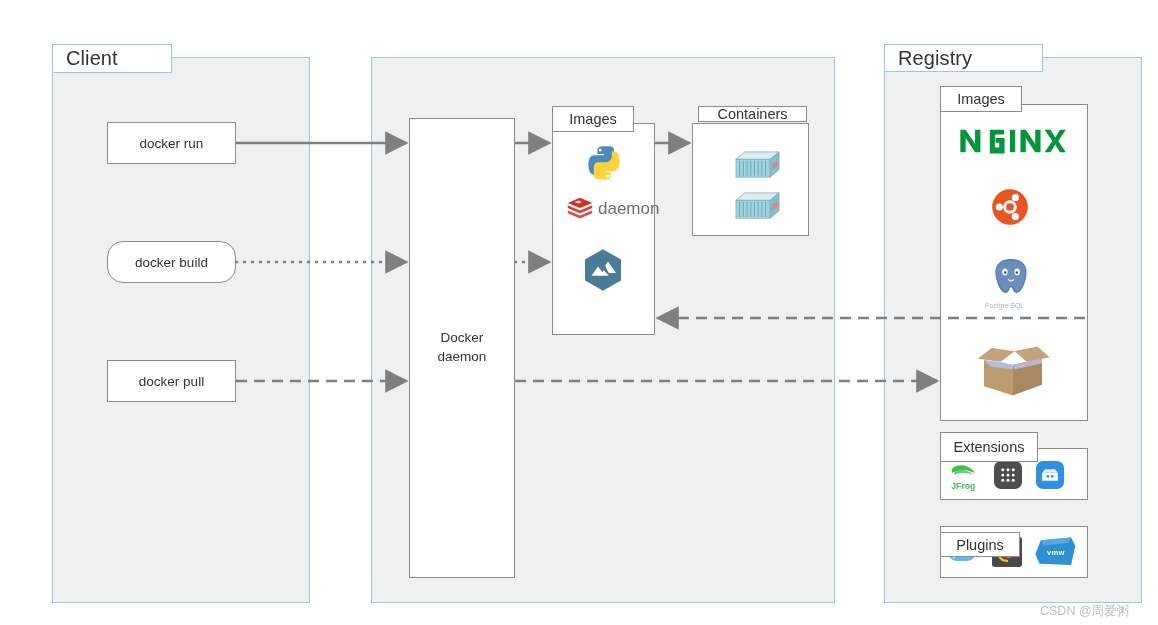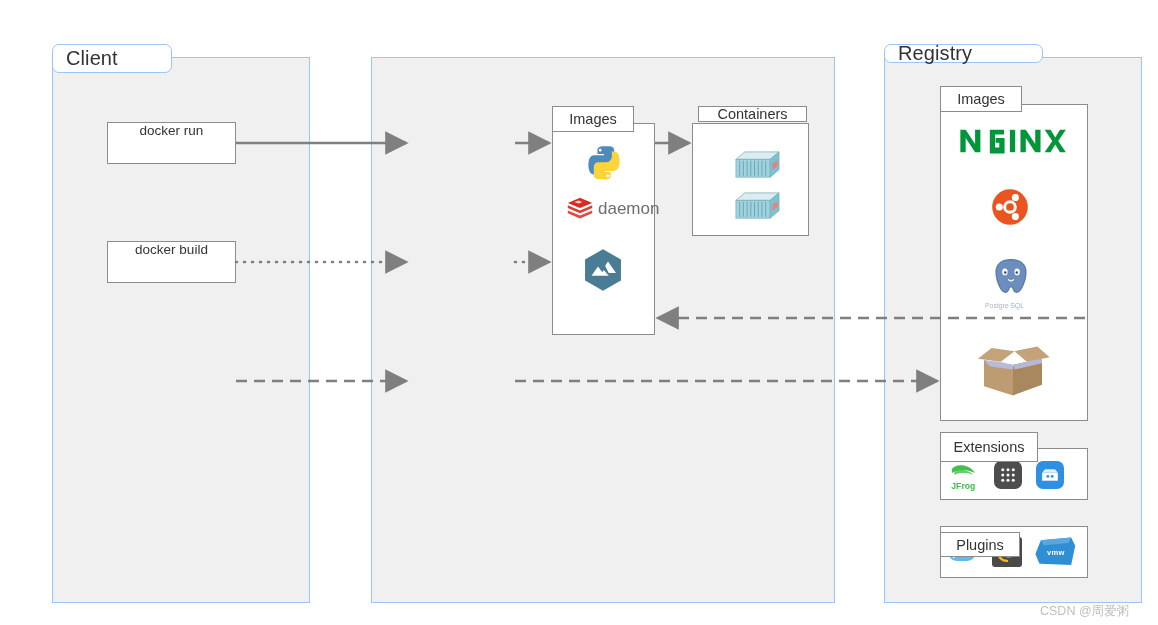--- a/index.html
+++ b/index.html
@@ -18,21 +18,21 @@
   
   .panel {
     position: absolute;
     background: #F0F0F0;
     border: 1.6px solid #9DC3F7;
   }
   .panel-tab {
     position: absolute;
     background: #FFFFFF;
     border: 1.6px solid #9DC3F7;
-    border-radius: 7px;
+    border-radius: 0;
     display: flex;
     align-items: center;
     padding-left: 13px;
     color: #333333;
     font-size: 20px;
     letter-spacing: 0.1px;
     z-index: 5;
     white-space: nowrap;
   }
 
@@ -56,21 +56,21 @@
     z-index: 6;
     white-space: nowrap;
   }
 
   
   .cmd-box {
     position: absolute;
     background: #FFFFFF;
     border: 1.4px solid #8C8C8C;
     display: flex;
-    align-items: flex-start;
+    align-items: center;
     justify-content: center;
     color: #333333;
     font-size: 13.5px;
   }
 
   
   .daemon-box {
     position: absolute;
     background: #FFFFFF;
     border: 1.4px solid #8C8C8C;
@@ -105,26 +105,35 @@
 <div class="canvas">
 
   <div class="panel" style="left:52px; top:57px; width:258px; height:546px;"></div>
   <div class="panel-tab" style="left:52px; top:44px; width:120px; height:29px;">
     <span>Client</span>
   </div>
 
   <div class="cmd-box" style="left:107px; top:122px; width:129px; height:42px;">
     <span>docker run</span>
   </div>
-  <div class="cmd-box" style="left:107px; top:241px; width:129px; height:42px;">
+  <div class="cmd-box" style="left:107px; top:241px; width:129px; height:42px;border-radius:16px;">
     <span>docker build</span>
   </div>
+  <div class="cmd-box" style="left:107px; top:360px; width:129px; height:42px;">
+    <span>docker pull</span>
+  </div>
 
   <div class="panel" style="left:371px; top:57px; width:464px; height:546px;"></div>
 
+  <div class="daemon-box" style="left:409px; top:118px; width:106px; height:460px;">
+    <div>
+      <div>Docker</div>
+      <div>daemon</div>
+    </div>
+  </div>
 
   <div class="sub-panel" style="left:552px; top:123px; width:103px; height:212px;"></div>
   <div class="sub-tab" style="left:552px; top:106px; width:82px; height:26px;">
     <span>Images</span>
   </div>
 
   <div class="icon-wrap" style="left:583px; top:142px; width:42px; height:42px;">
     <svg width="40" height="40" viewBox="0 0 64 64" aria-hidden="true">
       <path d="M31.5 5c-6 0-10 2.2-10 6.2v6.4h10.4v1.8H16.6c-4.2 0-7.6 2.8-8.7 7.8-1.2 5.7-1.3 9.3 0 15.3 1 4.5 3.3 7.8 7.5 7.8h4.1v-8c0-4.8 4.2-9 9-9h12.6c4 0 7.2-3.3 7.2-7.3V11.2C48.3 7.3 45 5 41 5h-9.5zm-5.6 4.2a2.2 2.2 0 1 1 0 4.4 2.2 2.2 0 0 1 0-4.4z" fill="#4B8BBE"></path>
       <path d="M32.5 59c6 0 10-2.2 10-6.2v-6.4H32.1v-1.8h15.3c4.2 0 7.6-2.8 8.7-7.8 1.2-5.7 1.3-9.3 0-15.3-1-4.5-3.3-7.8-7.5-7.8h-4.1v8c0 4.8-4.2 9-9 9H22.9c-4 0-7.2 3.3-7.2 7.3v13.8c0 3.9 3.3 6.2 7.3 6.2h9.5zm5.6-4.2a2.2 2.2 0 1 1 0-4.4 2.2 2.2 0 0 1 0 4.4z" fill="#FFD43B"></path>
@@ -187,21 +196,21 @@
         <line x1="33" y1="18" x2="33" y2="38"></line>
           <line x1="38" y1="18" x2="38" y2="38"></line>
         <line x1="43" y1="18" x2="43" y2="38"></line>
           <line x1="48" y1="18" x2="48" y2="38"></line>
       </g>
       <path d="M57 22l7-5v8l-7 5z" fill="#E8837B"></path>
     </svg>
   </div>
 
   <div class="panel" style="left:884px; top:57px; width:258px; height:546px;"></div>
-  <div class="panel-tab" style="left:884px; top:44px; width:159px; height:19px;">
+  <div class="panel-tab" style="left:884px; top:44px; width:159px; height:28px;">
     <span>Registry</span>
   </div>
 
   <div class="sub-panel" style="left:940px; top:104px; width:148px; height:317px;"></div>
   <div class="sub-tab" style="left:940px; top:86px; width:82px; height:26px;">
     <span>Images</span>
   </div>
 
   <div class="icon-wrap" style="left:958px; top:126px; width:112px; height:30px;">
     <svg width="112" height="28" viewBox="0 0 190 46" aria-hidden="true">

